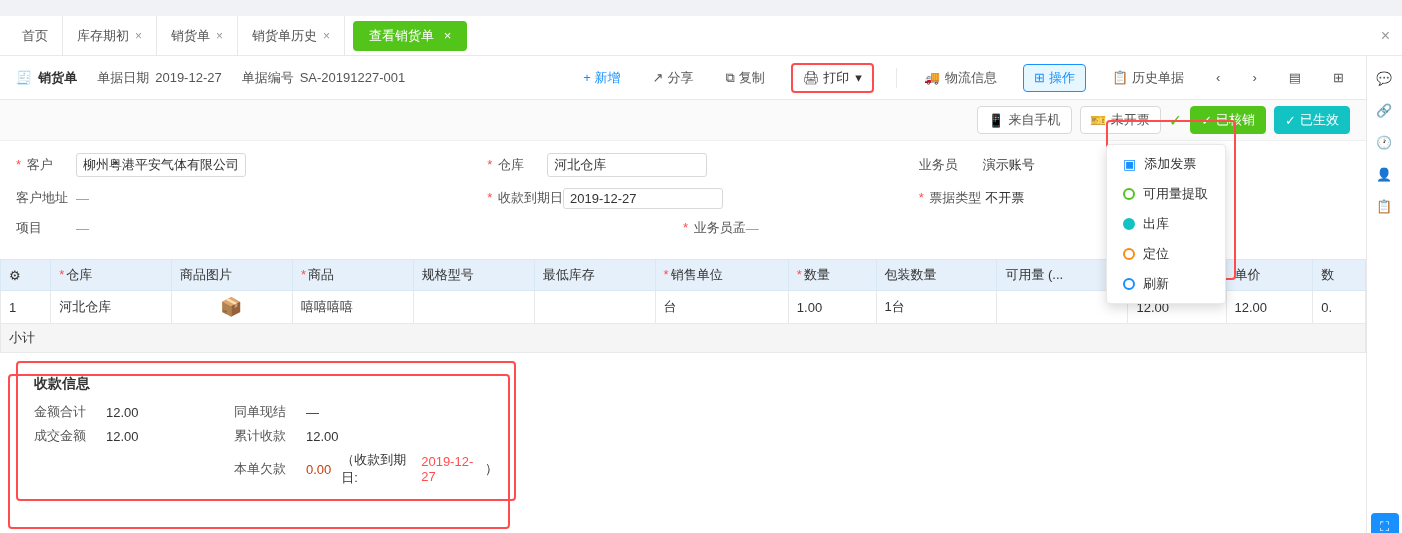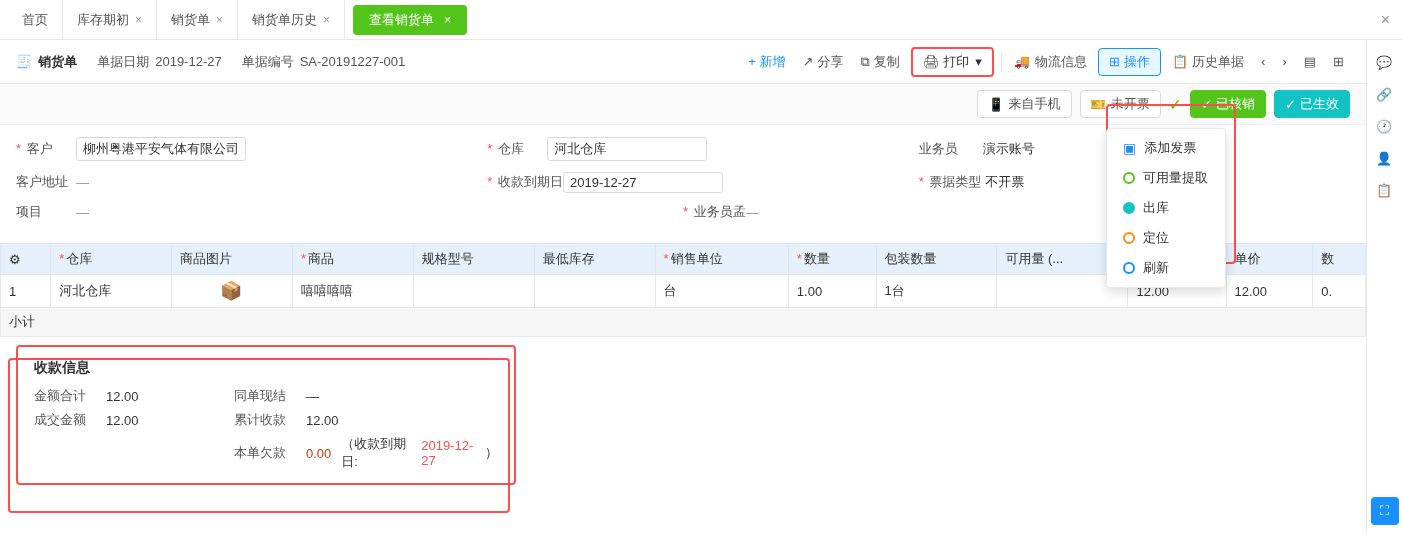--- a/index.html
+++ b/index.html
@@ -3,20 +3,21 @@
   <meta charset="utf-8">
   <style>
     * { box-sizing: border-box; margin: 0; padding: 0; font-family: 'Microsoft YaHei', SimSun, Arial, sans-serif; font-size: 13px; }
     body { background: #f0f2f5; overflow: hidden; }
 
     
     .tab-bar {
       display: flex; align-items: center; background: #fff;
       border-bottom: 1px solid #e8e8e8; height: 40px; padding: 0 8px;
       position: relative;
+      margin-top: 16px;
     }
     .tab-item {
       display: flex; align-items: center; padding: 0 14px; height: 100%;
       cursor: pointer; color: #555; border-right: 1px solid #e8e8e8;
       white-space: nowrap;
     }
     .tab-item .close-icon { margin-left: 6px; color: #999; font-size: 12px; }
     .tab-btn-green {
       background: #52c41a; color: #fff; border: none; padding: 6px 16px;
       border-radius: 4px; cursor: pointer; margin-left: 8px; font-size: 13px;
@@ -38,21 +39,21 @@
 
     
     .doc-header {
       display: flex; align-items: center; padding: 8px 16px;
       border-bottom: 1px solid #e8e8e8; background: #fff; gap: 20px;
       height: 44px;
     }
     .doc-header-title { display: flex; align-items: center; gap: 6px; color: #333; font-weight: bold; }
     .doc-header-info { display: flex; align-items: center; gap: 6px; color: #555; }
     .doc-header-actions {
-      margin-left: auto; display: flex; align-items: center; gap: 5px;
+      margin-left: auto; display: flex; align-items: center; gap: 20px;
     }
     .action-btn {
       display: flex; align-items: center; gap: 4px; cursor: pointer;
       color: #555; font-size: 13px; padding: 2px 6px;
     }
     .action-btn-blue { color: #1890ff; }
     .action-btn-highlighted {
       background: #1890ff; color: #fff; border-radius: 4px;
       padding: 4px 10px; border: 2px solid #ff4d4f;
     }

